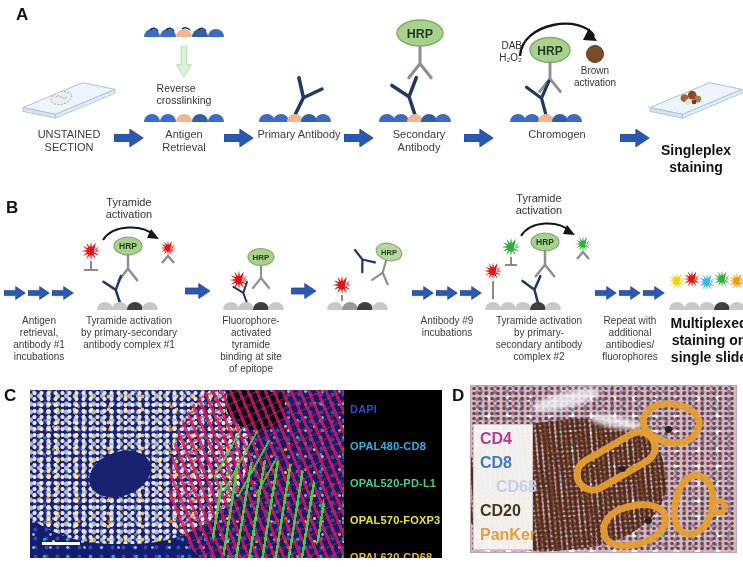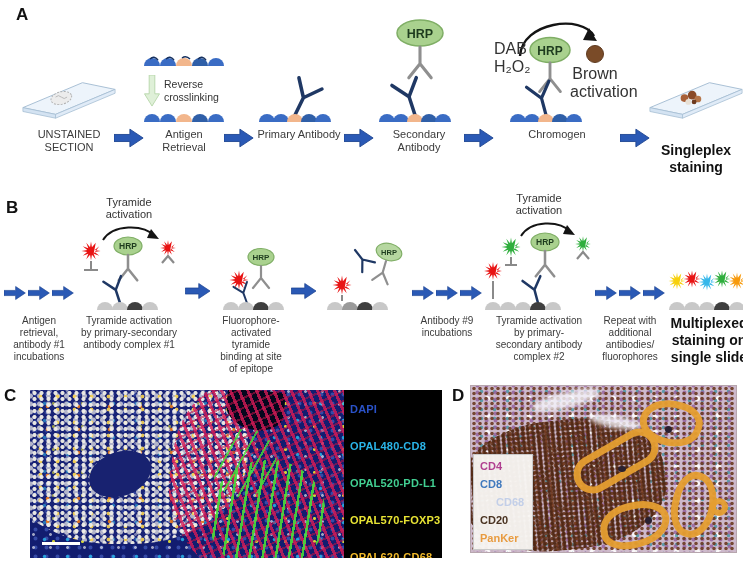--- a/index.html
+++ b/index.html
@@ -18,22 +18,22 @@
   .flow-b .lbl{font-size:10px;margin-top:5px;}
   .lbl.bold{font-weight:bold;font-size:14px;color:#111;}
   .flow-b .lbl.bold{font-size:14px;}
   .caption{font-size:11px;color:#333;text-align:center;white-space:pre-line;margin-bottom:2px;}
   .arw-fill{fill:#2a59b5;stroke:#1c4390;stroke-width:1;}
   .flow-a .arrow-item{margin-top:119px;}
   .flow-b .arrow-item .icon-box svg{margin-bottom:10px;}
   .arw-group{display:flex;gap:2px;margin-bottom:9px;}
   
   .ir{position:relative;}
-  .overlay-txt{position:absolute;font-size:16px;line-height:1.15;color:#333;white-space:pre-line;}
-  .green-row{display:flex;align-items:center;gap:4px;margin:5px 0;}
+  .overlay-txt{position:absolute;font-size:10px;line-height:1.15;color:#333;white-space:pre-line;}
+  .green-row{display:flex;align-items:center;gap:4px;margin:5px 0;flex-direction:column;}
   .rc-text{font-size:10.5px;color:#333;white-space:pre-line;text-align:left;line-height:1.2;}
   
   .pc-box{position:absolute;left:30px;top:390px;width:412px;height:168px;background:#000;overflow:hidden;}
   .pc-img{position:absolute;left:0;top:0;width:314px;height:168px;background:#121d70;overflow:hidden;}
   .pc-base{position:absolute;inset:0;background-image:
      radial-gradient(circle, rgba(41,180,232,.85) 1.2px, transparent 2.2px),
      radial-gradient(circle, rgba(230,228,52,.9) 1.1px, transparent 2px),
      radial-gradient(circle, rgba(235,235,240,.65) 1px, transparent 1.8px),
      radial-gradient(circle, rgba(90,120,220,.5) 1.4px, transparent 2.4px);
      background-size:23px 17px,29px 23px,17px 13px,11px 9px;
@@ -78,21 +78,21 @@
   .pd-l1{left:60px;top:6px;width:70px;height:16px;border-radius:50%;transform:rotate(-14deg);}
   .pd-l2{left:118px;top:30px;width:52px;height:12px;border-radius:50%;transform:rotate(10deg);}
   .pd-gl{position:absolute;border:7px solid rgba(229,158,48,.95);background:transparent;box-sizing:border-box;}
   .pd-g1{top:14px;right:34px;width:62px;height:46px;border-radius:60% 40% 55% 45%;transform:rotate(18deg);}
   .pd-g2{top:56px;right:74px;width:92px;height:38px;border-radius:40px;transform:rotate(-30deg);}
   .pd-g3{top:86px;right:20px;width:44px;height:66px;border-radius:45% 55% 50% 50%;transform:rotate(14deg);}
   .pd-g4{bottom:4px;right:66px;width:70px;height:46px;border-radius:55% 45% 60% 40%;transform:rotate(-8deg);}
   .pd-ring{top:112px;right:8px;width:18px;height:18px;border-width:6px;border-radius:50%;}
   .pd-dot{position:absolute;background:#2a2030;border-radius:50%;}
   .pd-legend{position:absolute;left:2px;bottom:2px;width:52px;background:rgba(248,246,243,.96);border:1px solid #c9c9c9;padding:5px 0 5px 6px;display:flex;flex-direction:column;gap:6px;}
-  .pd-leg{font-size:11px;font-weight:bold;}
+  .pd-leg{font-size:16px;font-weight:bold;}
 </style>
 </head>
 <body>
 
 <svg width="0" height="0" style="position:absolute">
   <defs>
     <polygon id="barrow" points="0,8 18,8 18,2 33,12 18,22 18,16 0,16"></polygon>
     <polygon id="star12" points="10,0 3.9,1 8.7,5 2.8,2.8 5,8.7 1,3.9 0,10 -1,3.9 -5,8.7 -2.8,2.8 -8.7,5 -3.9,1 -10,0 -3.9,-1 -8.7,-5 -2.8,-2.8 -5,-8.7 -1,-3.9 0,-10 1,-3.9 5,-8.7 2.8,2.8 8.7,-5 3.9,-1"></polygon>
     <path id="bump" d="M0,8 a8,8 0 0 1 16,0 Z"></path>
     <path id="yab" d="M0,0 L0,-12 M0,-12 L-8,-22 M0,-12 L8,-22" fill="none" stroke-linecap="round"></path>

